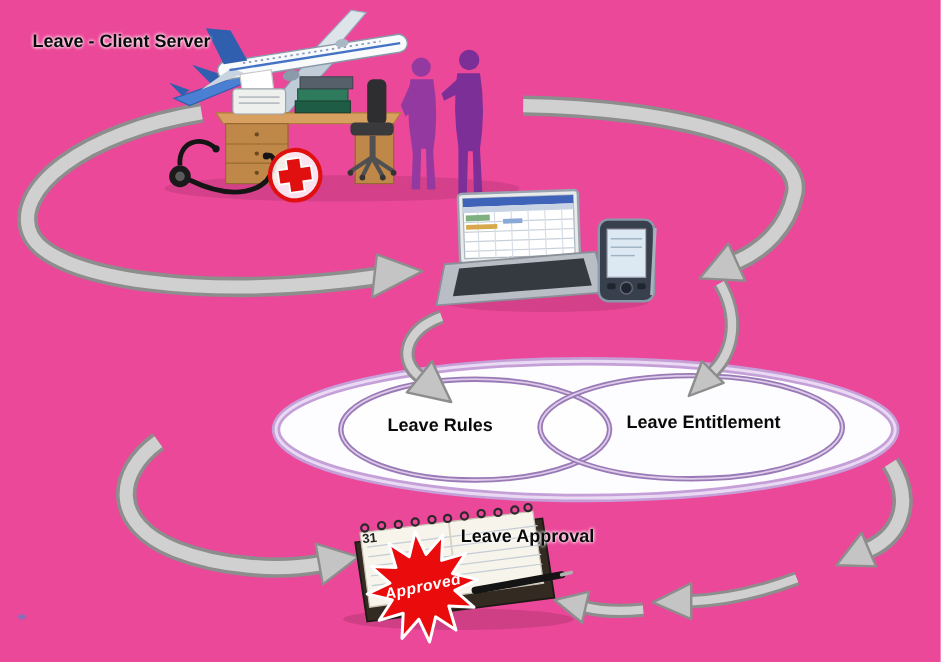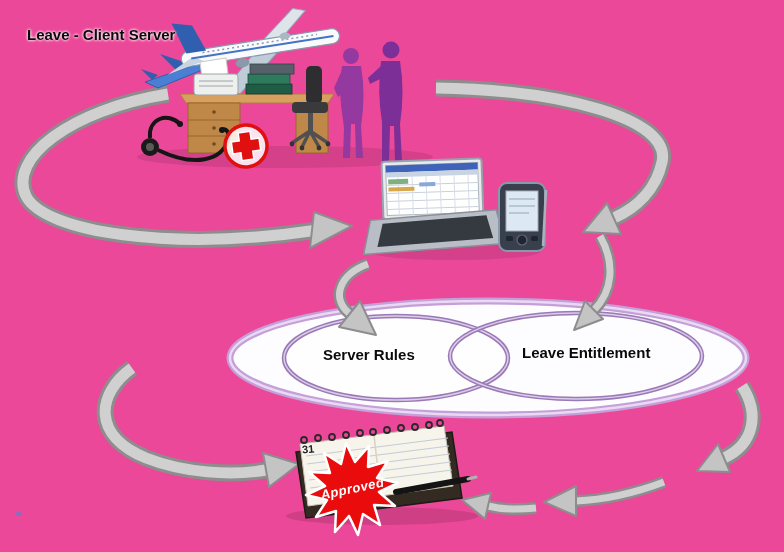--- a/index.html
+++ b/index.html
@@ -247,18 +247,19 @@
         <line x1="396" y1="492" x2="468" y2="479" stroke="#141414" stroke-width="6" stroke-linecap="round"></line>
         <line x1="468" y1="479" x2="476" y2="477" stroke="#b0b0b0" stroke-width="3" stroke-linecap="round"></line>
       </g>
       <g>
         <polygon points="398,483 379,492 395,506 374,505 380,525 363,514 358,535 349,516 335,532 336,511 316,517 327,500 306,495 325,486 309,472 330,473 324,453 341,464 346,443 355,462 369,446 368,467 388,461 377,478" fill="#ea0c0c" stroke="#ffffff" stroke-width="2.5" stroke-linejoin="round"></polygon>
       </g>
     </g>
   </svg>
 
   <div class="label t-title">Leave - Client Server</div>
-  <div class="label t-rules">Server Rules</div>
+  <div class="label t-rules">Leave Rules</div>
   <div class="label t-ent">Leave Entitlement</div>
+  <div class="label t-appr">Leave Approval</div>
   <div class="label t-day">31</div>
   <div class="label t-stamp">Approved</div>
   <div class="stray"></div>
 </div>
 
 </body></html>

